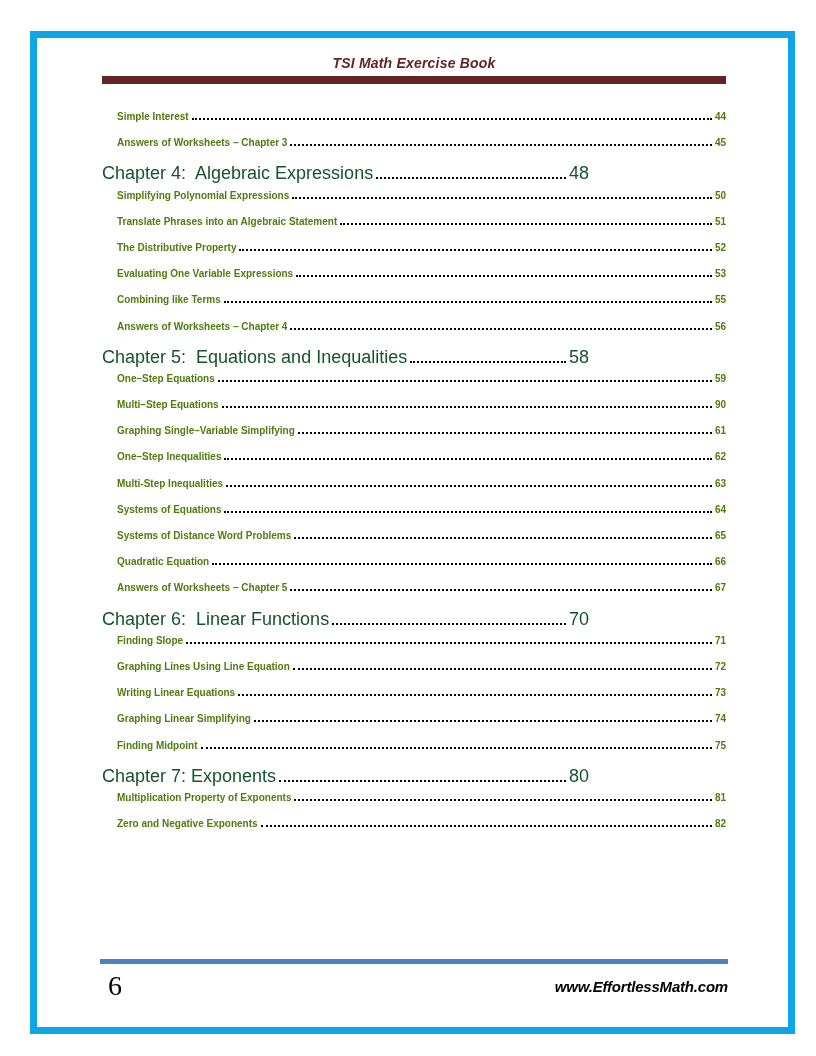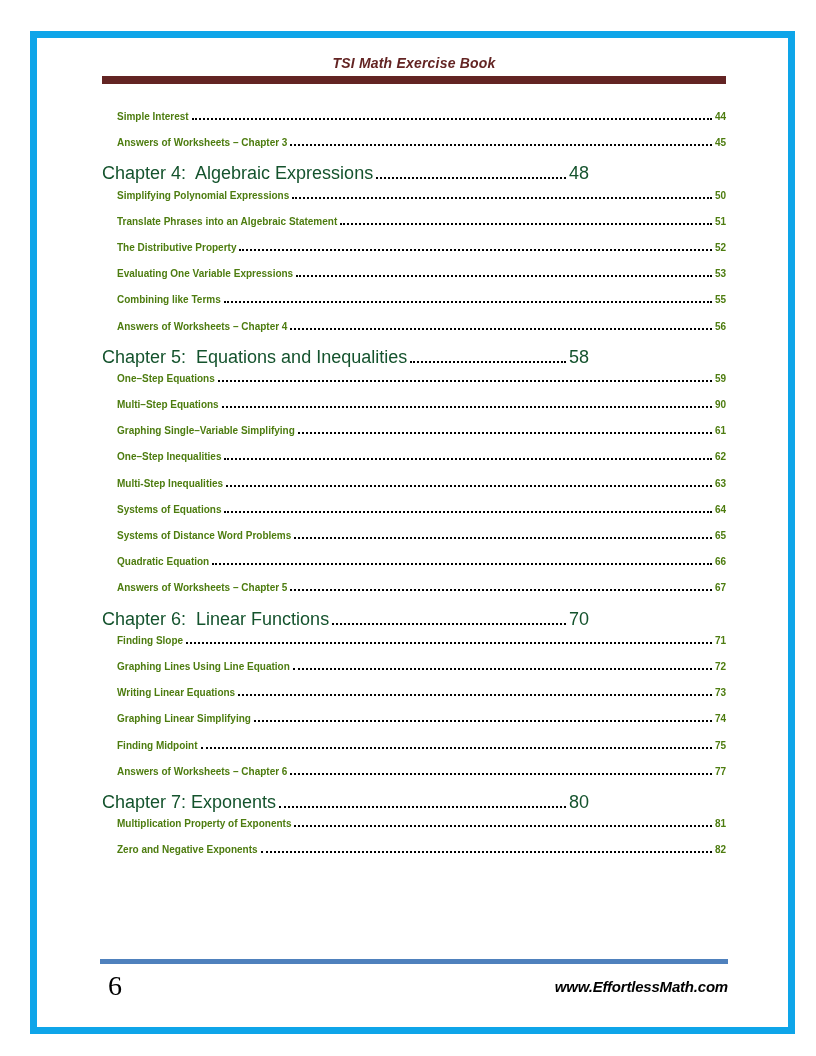--- a/index.html
+++ b/index.html
@@ -235,25 +235,20 @@
           <div class="toc-row section">
           <span class="label">Graphing Linear Simplifying</span>
           <span class="dots"></span>
           <span class="pagenum">74</span>
         </div>
           <div class="toc-row section">
           <span class="label">Finding Midpoint</span>
           <span class="dots"></span>
           <span class="pagenum">75</span>
         </div>
-          <div class="toc-row section">
-          <span class="label">Answers of Worksheets – Chapter 6</span>
-          <span class="dots"></span>
-          <span class="pagenum">77</span>
-        </div>
           <div class="toc-row chapter">
           <span class="label">Chapter 7: Exponents</span>
           <span class="dots"></span>
           <span class="pagenum">80</span>
         </div>
           <div class="toc-row section">
           <span class="label">Multiplication Property of Exponents</span>
           <span class="dots"></span>
           <span class="pagenum">81</span>
         </div>

